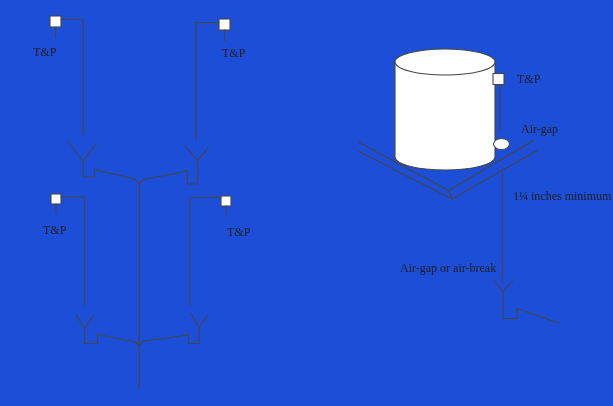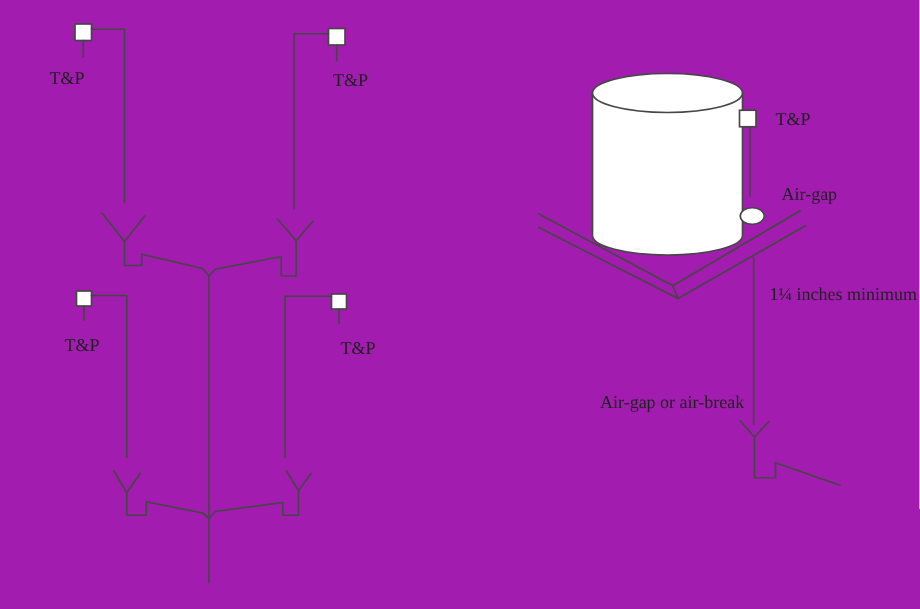--- a/index.html
+++ b/index.html
@@ -4,21 +4,21 @@
 <style>
   html, body {
     margin: 0;
     padding: 0;
     background: #ffffff;
   }
   .canvas {
     position: relative;
     width: 613px;
     height: 406px;
-    background: #a21caf;
+    background: #1d4ed8;
     overflow: hidden;
     font-family: "Liberation Serif", serif;
   }
   svg {
     display: block;
   }
   .ln {
     fill: none;
     stroke: #464646;
     stroke-width: 1.1;

